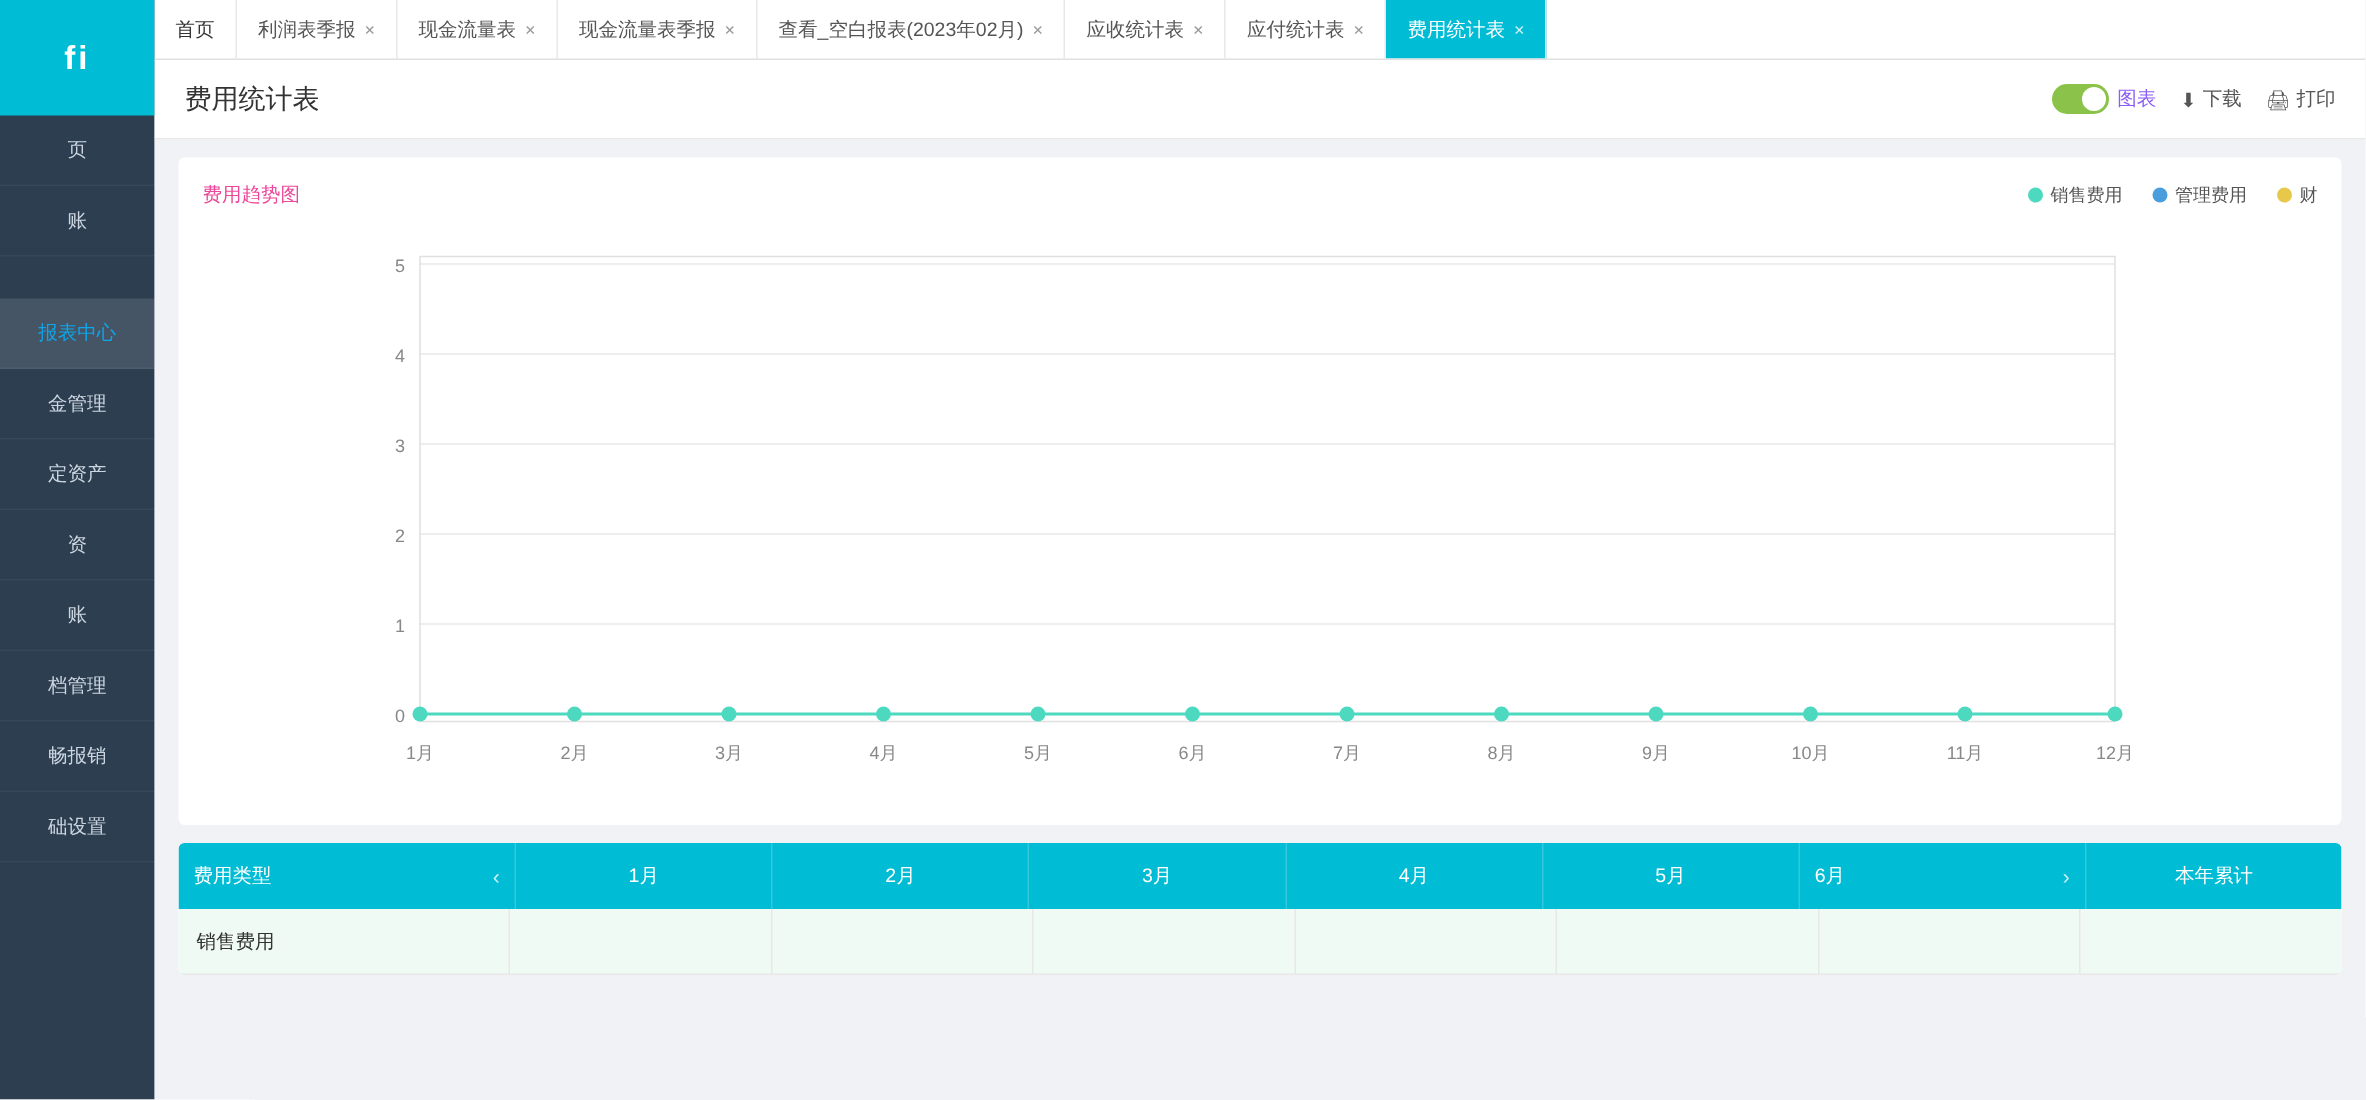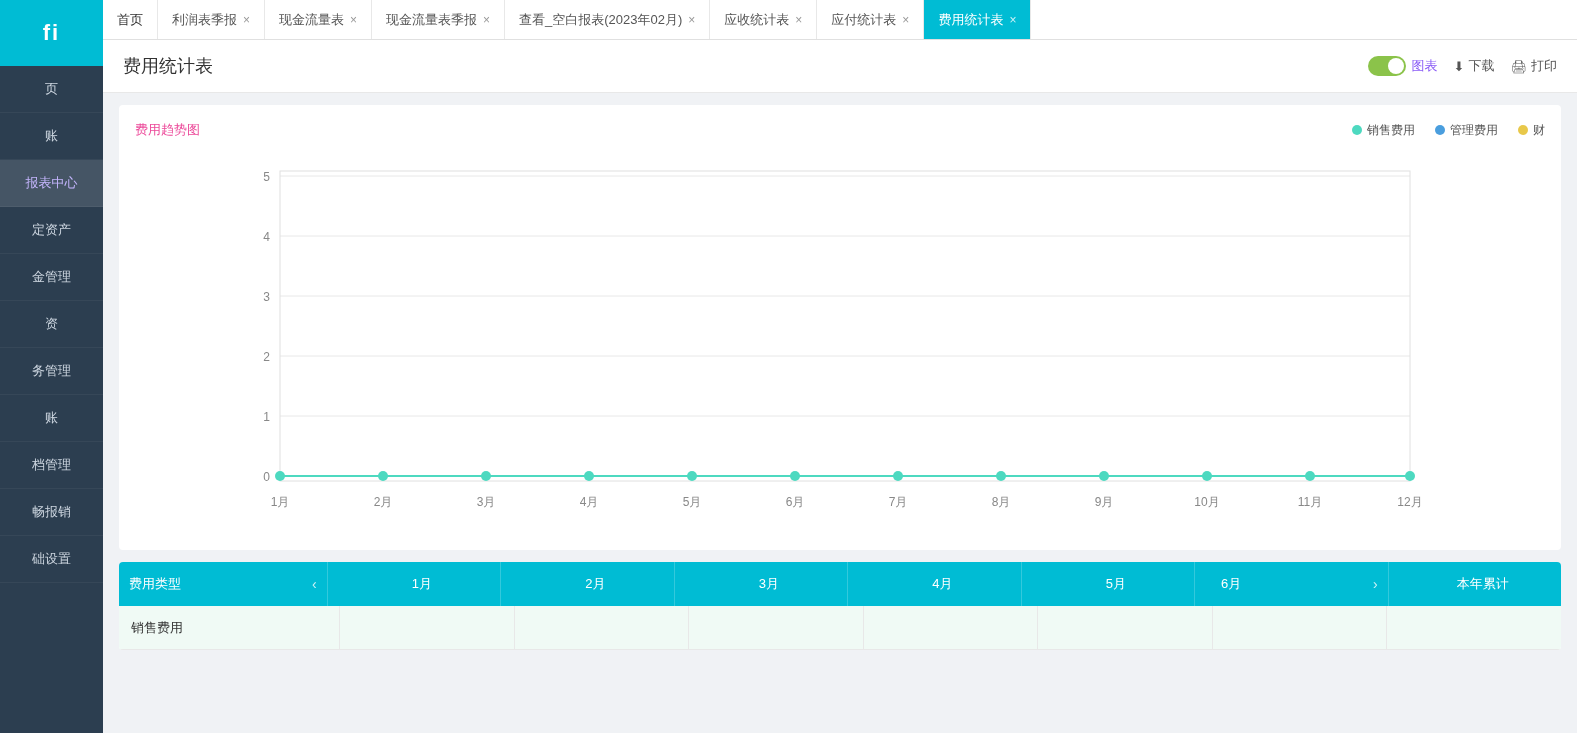--- a/index.html
+++ b/index.html
@@ -9,38 +9,38 @@
     .sidebar {
       width: 103px;
       background: #2c3e50;
       display: flex;
       flex-direction: column;
       height: 100%;
       flex-shrink: 0;
     }
     .sidebar-logo {
       background: #00bcd4;
-      height: 66px;
+      height: 77px;
       display: flex;
       align-items: center;
       justify-content: center;
       font-size: 22px;
       font-weight: bold;
       color: white;
       letter-spacing: 2px;
     }
     .sidebar-item {
       color: #cdd6e0;
       padding: 14px 0;
       text-align: center;
       font-size: 13px;
       cursor: pointer;
       border-bottom: 1px solid rgba(255,255,255,0.05);
     }
-    .sidebar-item.active { background: rgba(255,255,255,0.12); color: #c4b5fd; }
+    .sidebar-item.active { background: rgba(255,255,255,0.12); color: #0ea5e9; margin-top: 28px; }
 
     
     .main {
       flex: 1;
       display: flex;
       flex-direction: column;
       overflow: hidden;
     }
 
     
@@ -184,21 +184,20 @@
       margin: 0 16px 12px 16px;
       border-radius: 4px;
       overflow: hidden;
       flex-shrink: 0;
     }
     .table-header-row {
       background: #00bcd4;
       display: flex;
       height: 44px;
       align-items: flex-start;
-      gap: 16px;
     }
     .th {
       color: white;
       font-size: 13px;
       font-weight: 500;
       text-align: center;
       flex: 1;
       display: flex;
       align-items: center;
       justify-content: center;
@@ -238,24 +237,23 @@
     }
   </style>
 </head>
 <body>
 
 <div class="sidebar">
   <div class="sidebar-logo">fi</div>
   <div class="sidebar-item">页</div>
   <div class="sidebar-item">账</div>
   <div class="sidebar-item active">报表中心</div>
+  <div class="sidebar-item">金管理</div>
   <div class="sidebar-item">定资产</div>
-  <div class="sidebar-item">金管理</div>
   <div class="sidebar-item">资</div>
-  <div class="sidebar-item">务管理</div>
   <div class="sidebar-item">账</div>
   <div class="sidebar-item">档管理</div>
   <div class="sidebar-item">畅报销</div>
   <div class="sidebar-item">础设置</div>
 </div>
 
 <div class="main">
 
   <div class="tab-bar">
     <div class="tab home">

